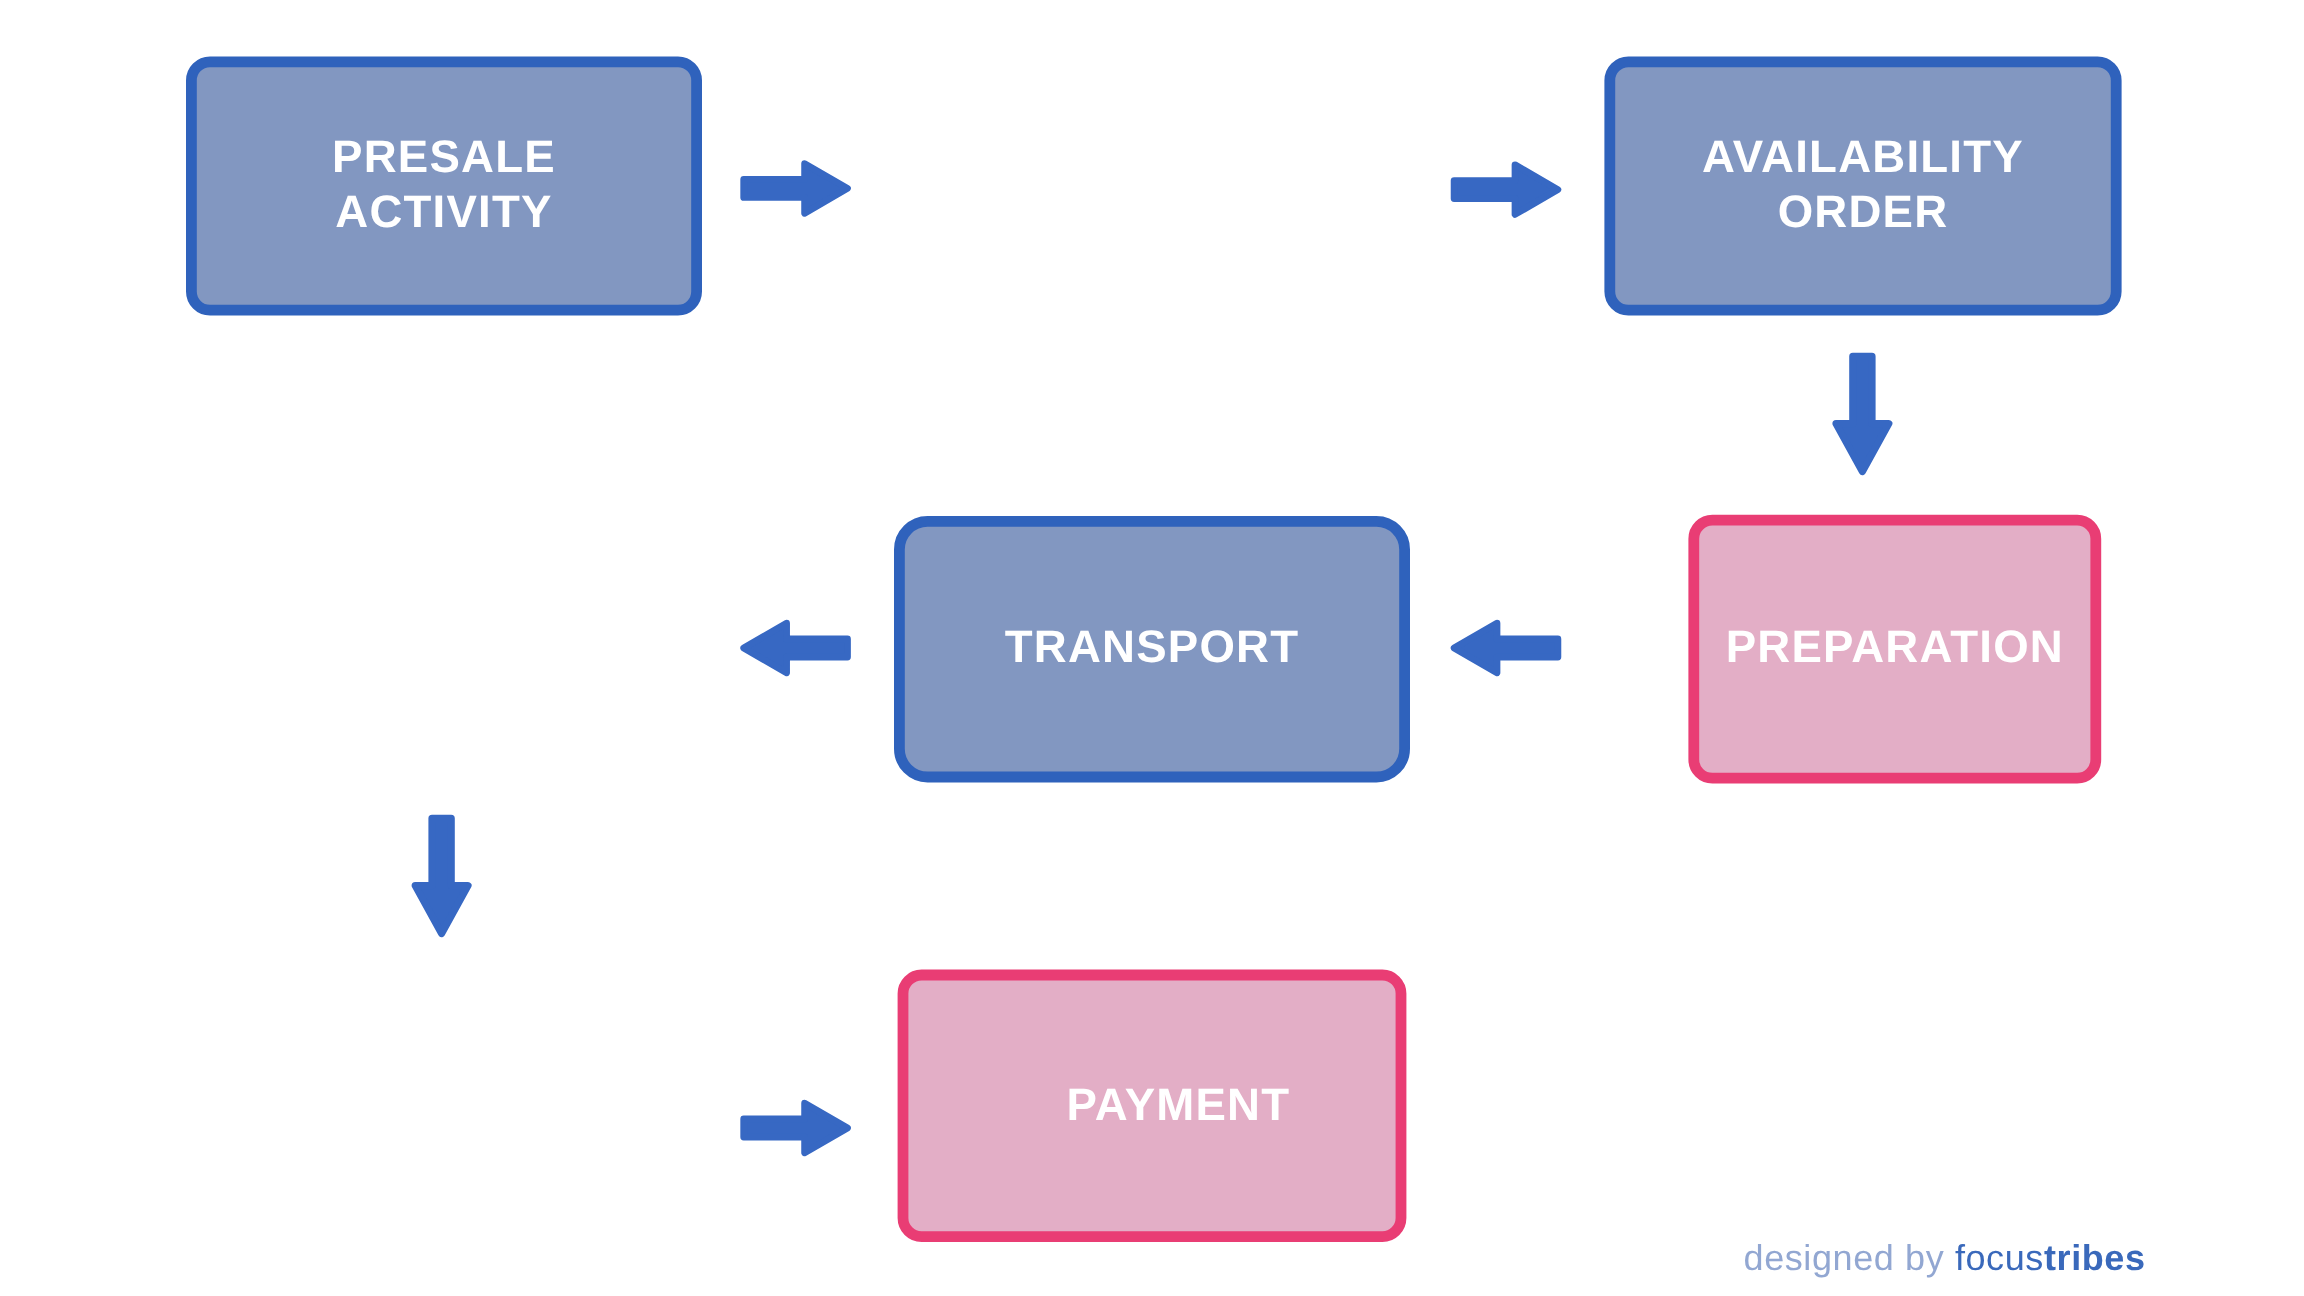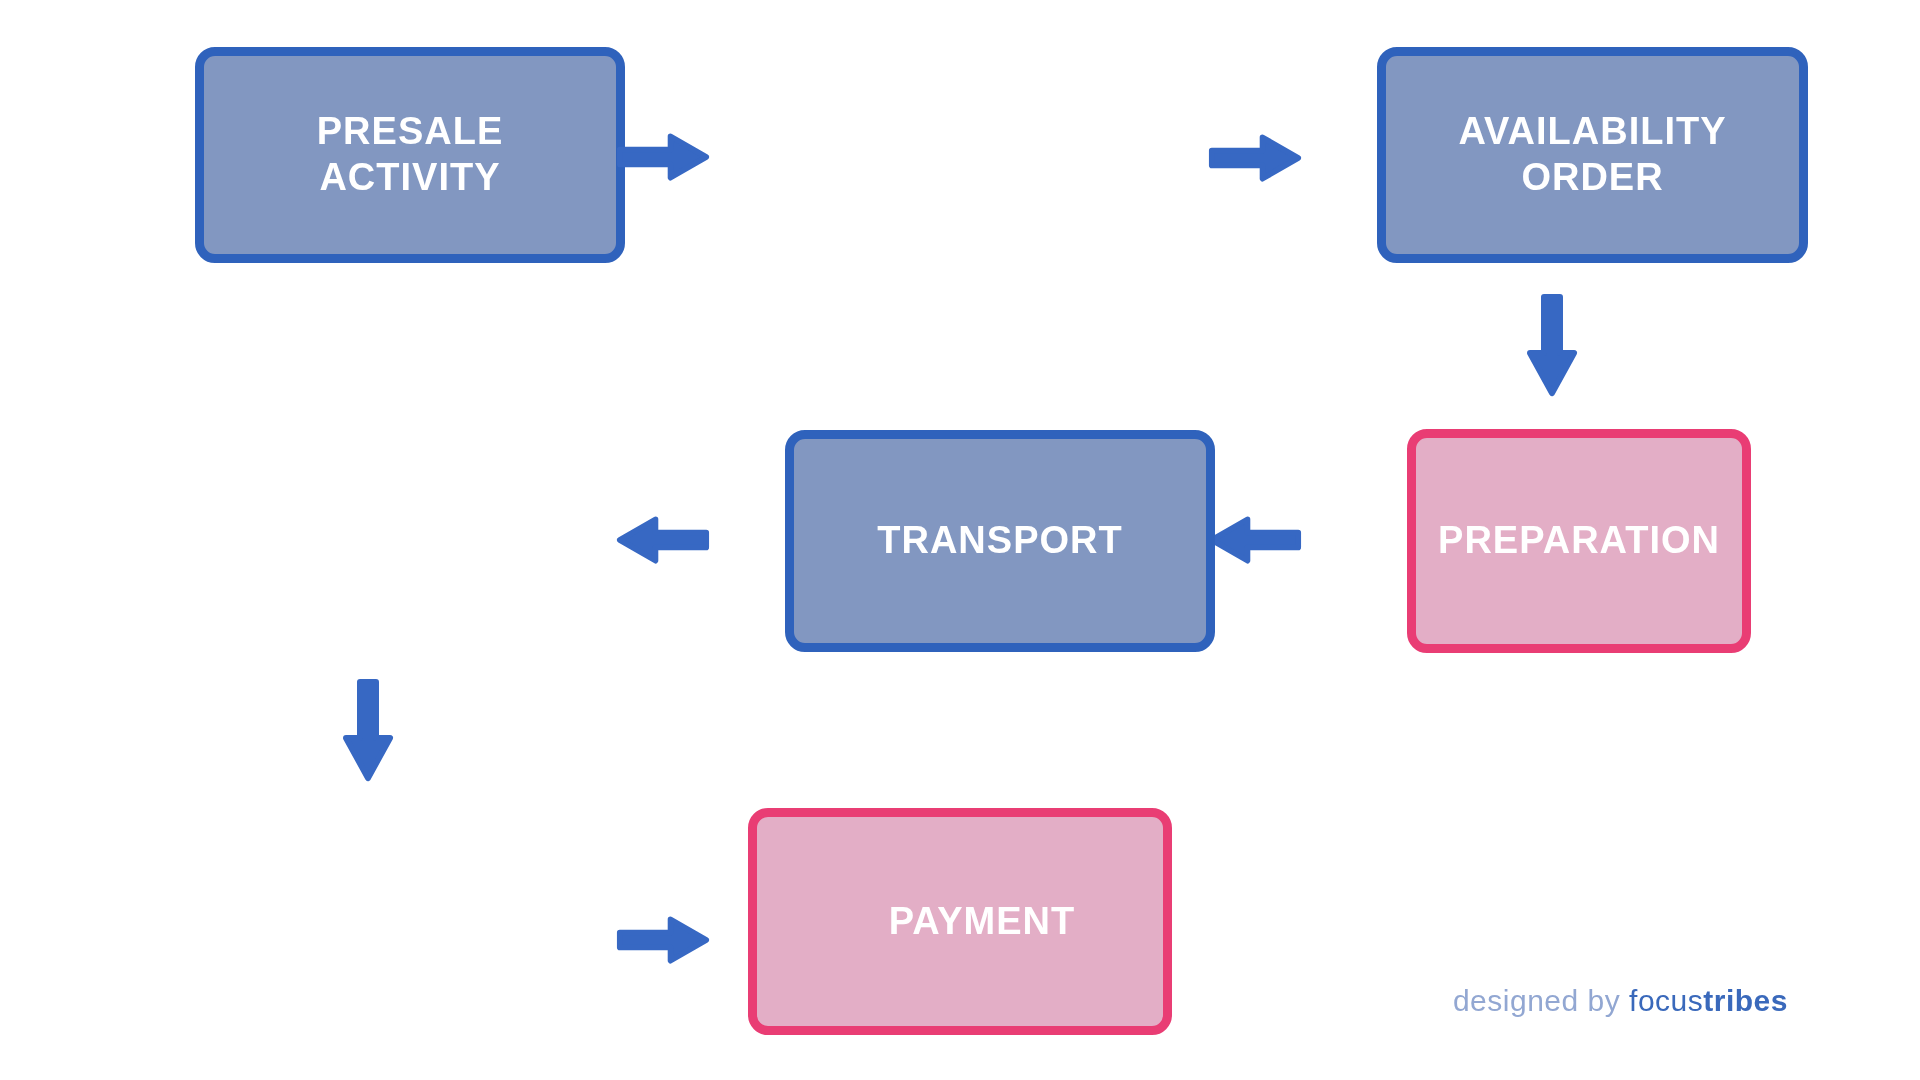--- a/index.html
+++ b/index.html
@@ -21,21 +21,20 @@
     border-radius: 20px;
     border: 9px solid;
     display: flex;
     align-items: center;
     justify-content: center;
     text-align: center;
   }
   .node.blue {
     border-color: var(--blue-border, #2f62bc);
     background: var(--blue-fill, #8297c1);
-    margin-left: 40px;
   }
   .node.pink {
     border-color: var(--pink-border, #e93d74);
     background: var(--pink-fill, #e3aec6);
   }
   .node .label {
     color: var(--label, #ffffff);
     font-size: 38px;
     font-weight: bold;
     letter-spacing: 1px;
@@ -46,21 +45,21 @@
     position: absolute;
     color: var(--arrow, #3768c3);
   }
   .arrow svg { display: block; width: 100%; height: 100%; }
   .arrow-right { width: 94px; height: 62px; }
   .arrow-left  { width: 94px; height: 62px; transform: scaleX(-1); }
   .arrow-down  { width: 62px; height: 104px; }
   .credit {
     position: absolute;
     right: 132px;
-    top: 984px;
+    top: 1032px;
     font-size: 30px;
     letter-spacing: 0.5px;
     white-space: nowrap;
   }
   .credit .prefix {
     color: var(--credit-light, #92a7d2);
     font-weight: normal;
   }
   .credit .brand-regular {
     color: var(--credit-brand, #3a69bb);
@@ -108,21 +107,21 @@
   <div class="node pink" style="left:1407px; top:429px; width:344px; height:224px;">
     <span class="label">PREPARATION</span>
   </div>
 
   <div class="arrow arrow-left" style="left:1208px; top:509px;">
     <svg viewBox="0 0 100 62" aria-hidden="true">
       <path d="M4 23 H58 V9 L96 31 L58 53 V39 H4 Z" fill="currentColor" stroke="currentColor" stroke-width="6" stroke-linejoin="round"></path>
     </svg>
   </div>
 
-  <div class="node blue" style="left:745px; top:430px; width:430px; height:222px;">
+  <div class="node blue" style="left:745px; top:430px; width:430px; height:222px;border-radius:28px;">
     <span class="label">TRANSPORT</span>
   </div>
 
   <div class="arrow arrow-left" style="left:616px; top:509px;">
     <svg viewBox="0 0 100 62" aria-hidden="true">
       <path d="M4 23 H58 V9 L96 31 L58 53 V39 H4 Z" fill="currentColor" stroke="currentColor" stroke-width="6" stroke-linejoin="round"></path>
     </svg>
   </div>
 
 

